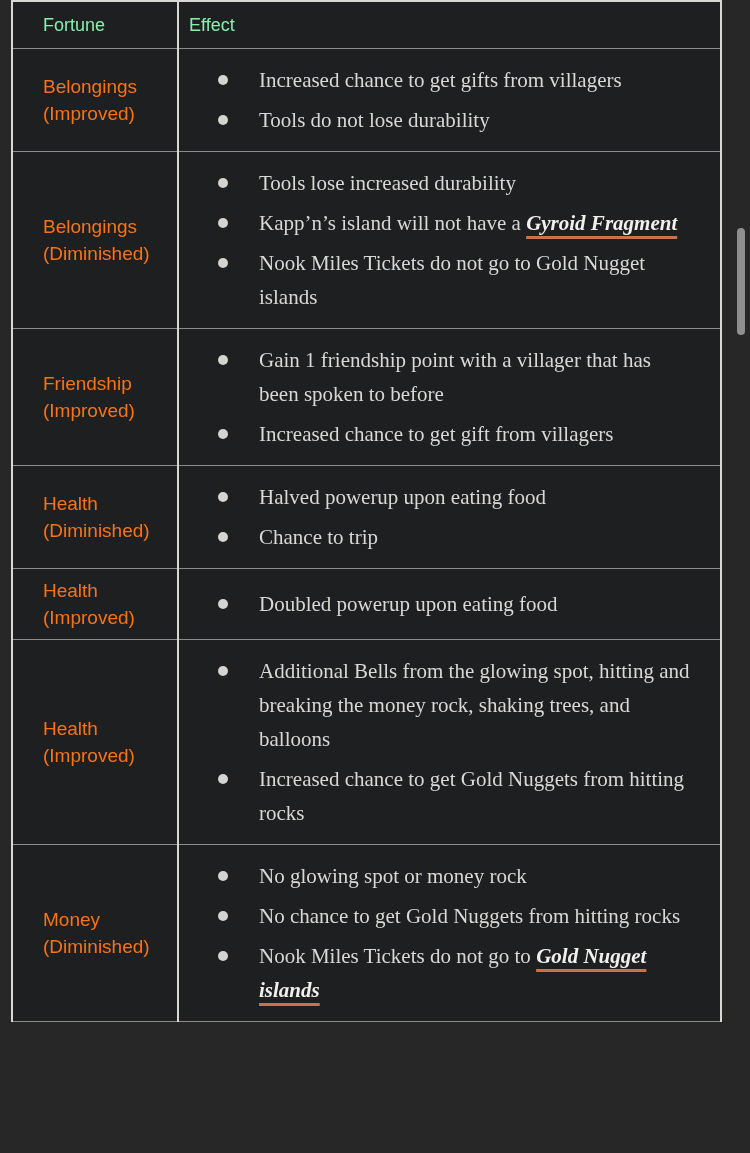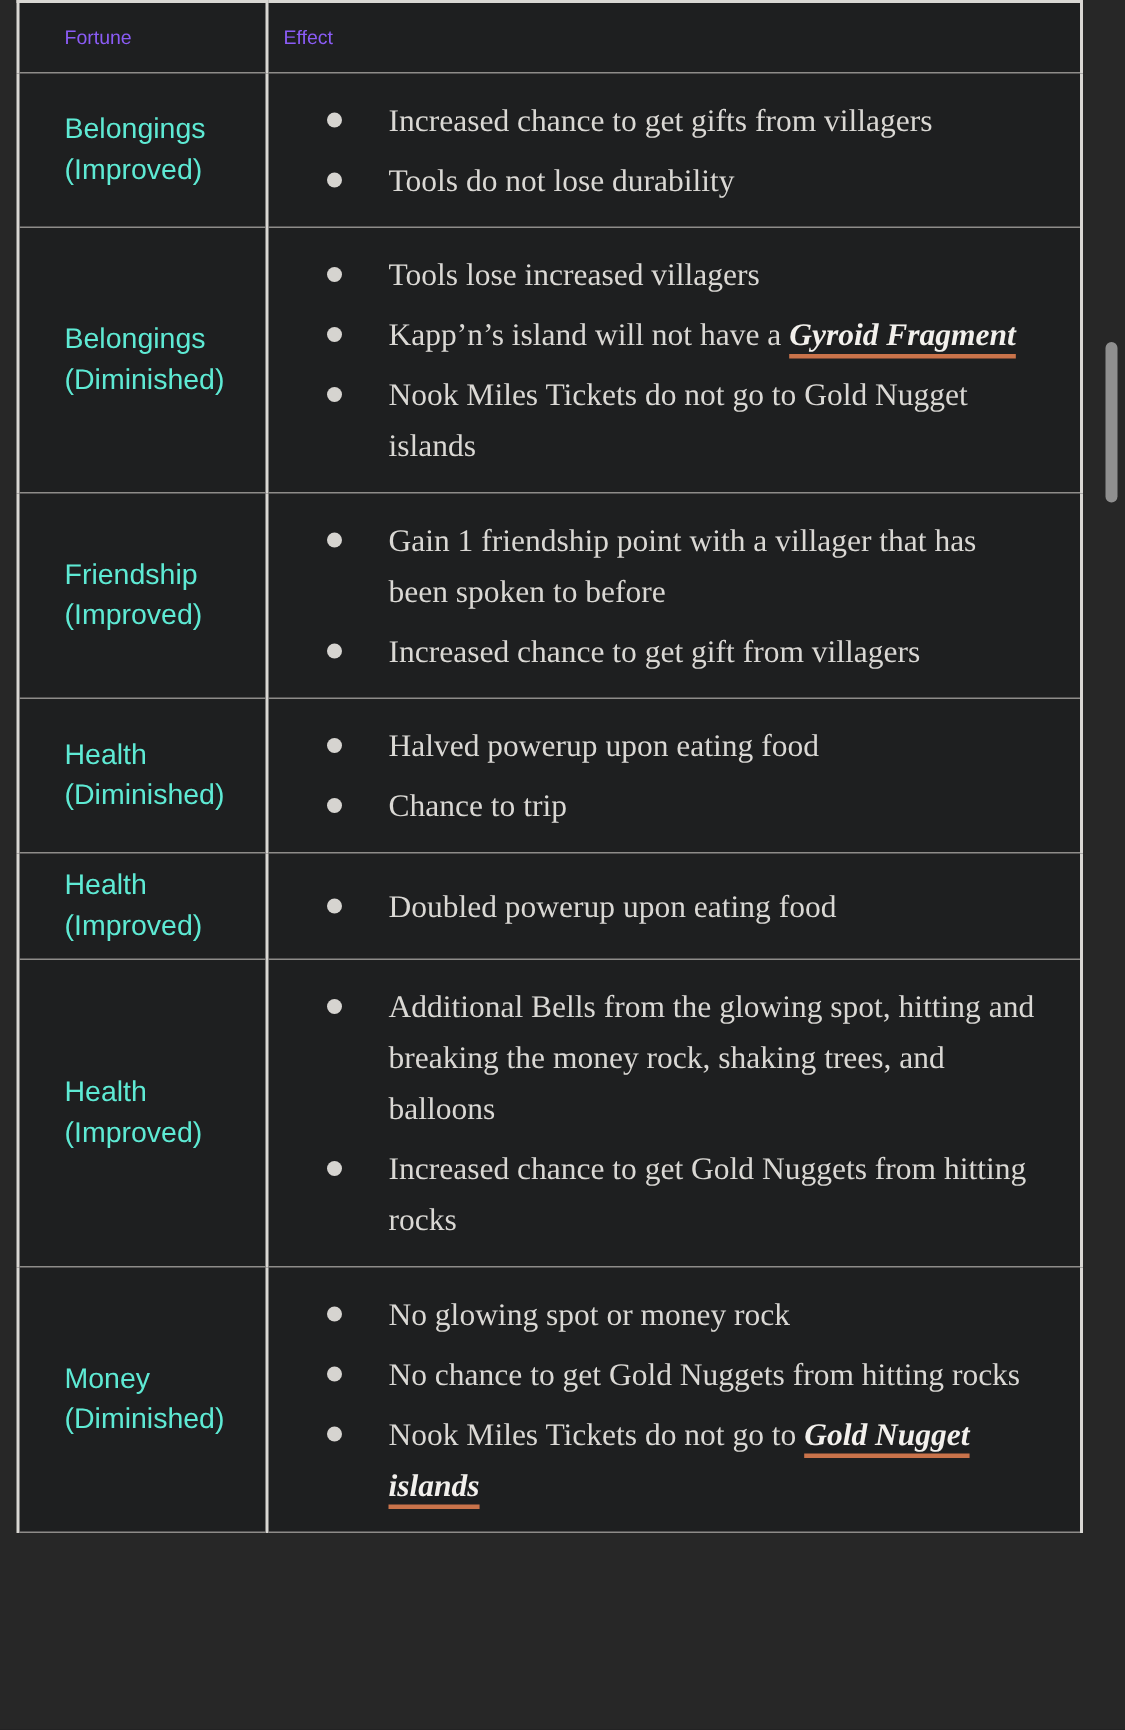--- a/index.html
+++ b/index.html
@@ -31,35 +31,35 @@
 
   th, td {
     border-top: 1px solid #8e8c89;
     border-bottom: 1px solid #8e8c89;
     border-left: 2px solid #d9d7d3;
     border-right: 2px solid #d9d7d3;
     background: #1e1f20;
   }
   thead th {
     border-top: 2px solid #d9d7d3;
-    font-size: 13px;
+    font-size: 18px;
     font-weight: 400;
-    color: #8b5cf6;
+    color: #86efac;
     text-align: left;
     vertical-align: middle;
     padding: 10px 10px 10px 10px;
     line-height: 26px;
   }
   thead th.h-fortune { padding-left: 30px; }
 
   td.fortune-cell {
     font-size: 19px;
     line-height: 27px;
     font-weight: 400;
-    color: #5eead4;
+    color: #f97316;
     text-align: left;
     vertical-align: middle;
     padding: 8px 8px 8px 30px;
   }
   td.effect-cell {
     vertical-align: middle;
     padding: 14px 26px 14px 0;
   }
   ul.effects-list {
     margin: 0;
@@ -131,21 +131,21 @@
             </ul>
     </td>
   </tr>
 
   <tr>
     <td class="fortune-cell">
       <span>Belongings (Diminished)</span>
     </td>
     <td class="effect-cell">
       <ul class="effects-list">
-              <li><span class="bullet-dot"></span><span>Tools lose increased villagers</span></li>
+              <li><span class="bullet-dot"></span><span>Tools lose increased durability</span></li>
               <li><span class="bullet-dot"></span><span>Kapp’n’s island will not have a </span><a class="wiki-link">Gyroid Fragment</a></li>
               <li><span class="bullet-dot"></span><span>Nook Miles Tickets do not go to Gold Nugget islands</span></li>
             </ul>
     </td>
   </tr>
 
   <tr>
     <td class="fortune-cell">
       <span>Friendship (Improved)</span>
     </td>

